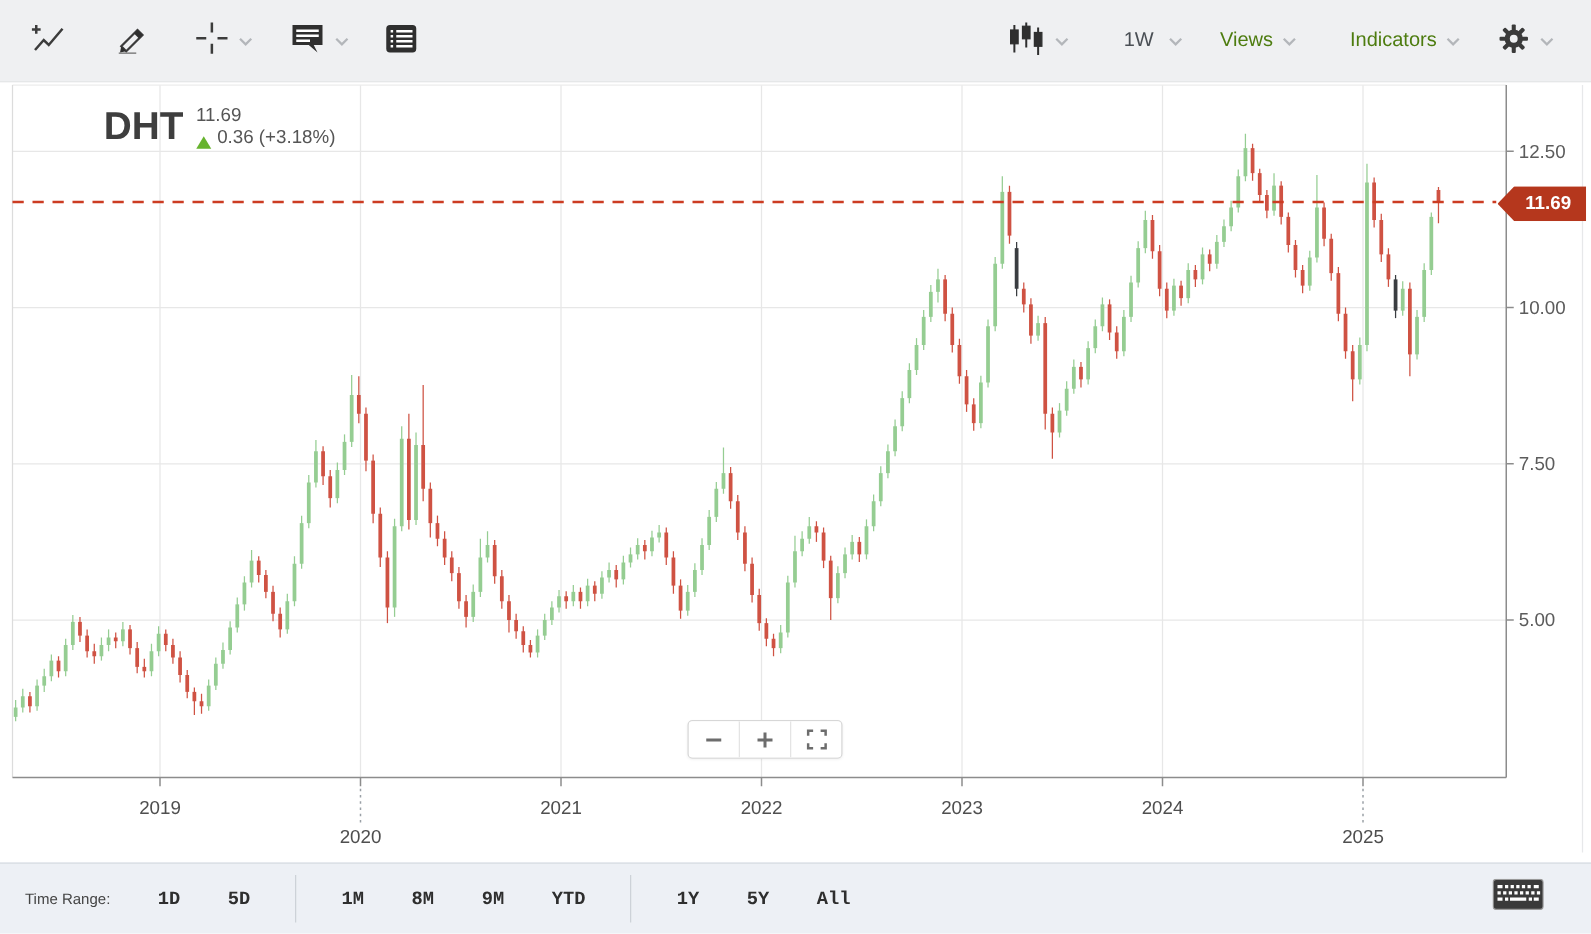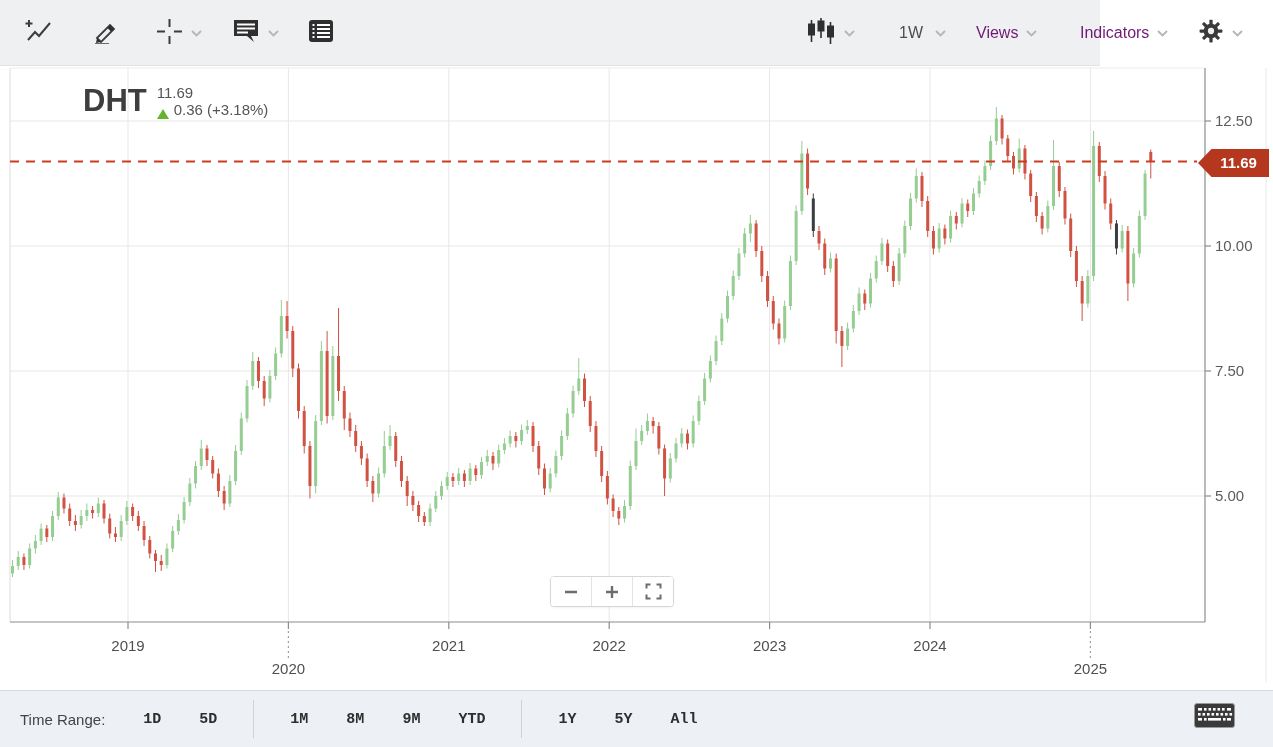--- a/index.html
+++ b/index.html
@@ -3,25 +3,25 @@
 <meta charset="utf-8">
 <style>
   html,body{margin:0;padding:0;}
   body{
     width:1273px;height:747px;position:relative;overflow:hidden;
     font-family:"Liberation Sans",sans-serif;background:#fff;
     -webkit-font-smoothing:antialiased;
   }
   
   .toolbar{
-    position:absolute;left:0;top:0;width:1100px;height:66px;
+    position:absolute;left:0;top:0;width:1273px;height:66px;
     background:#eff0f2;border-bottom:1px solid #e2e3e5;box-sizing:border-box;
   }
   .tb-item{position:absolute;top:0;height:66px;display:flex;align-items:center;cursor:pointer;}
-  .tb-label{font-size:16px;color:#701a75;}
+  .tb-label{font-size:16px;color:#4d7c0f;}
   .tb-interval{font-size:16px;color:#4a4f55;}
   .chev{margin-left:8px;display:flex;align-items:center;}
   
   .chart-panel{
     position:absolute;left:0;top:66px;width:1273px;height:624px;background:#fff;
   }
   .chart-svg{position:absolute;left:0;top:0;}
   
   .ticker{position:absolute;left:36px;top:18px;display:flex;align-items:flex-start;z-index:3;margin-left:47px;}
   .ticker-symbol{font-size:31px;font-weight:bold;color:#3e3e3e;letter-spacing:0px;line-height:34px;}
@@ -48,21 +48,21 @@
   .zoomctl button{
     flex:1;border:none;background:#fff;cursor:pointer;display:flex;align-items:center;justify-content:center;padding:0;
   }
   .zoomctl button + button{border-left:1px solid #e4e4e4;}
   
   .bottombar{
     position:absolute;left:0;top:690px;width:1273px;height:57px;
     background:#edf0f5;border-top:1px solid #d6dbe1;box-sizing:border-box;
     display:flex;align-items:center;padding-left:20px;
   }
-  .tr-label{font-size:15px;color:#444;margin-right:36px;}
+  .tr-label{font-size:12px;color:#444;margin-right:36px;}
   .tr-btn{
     background:none;border:none;font-family:Liberation Mono, monospace;
     font-size:15px;font-weight:bold;color:#2e2e2e;cursor:pointer;margin-right:34px;padding:4px 2px;
   }
   .tr-sep{width:1px;height:38px;background:#cdd2d8;margin-right:34px;}
   .kbd-btn{
     position:absolute;left:1194px;top:12px;background:none;border:none;cursor:pointer;padding:0;
   }
 </style>
 </head>

